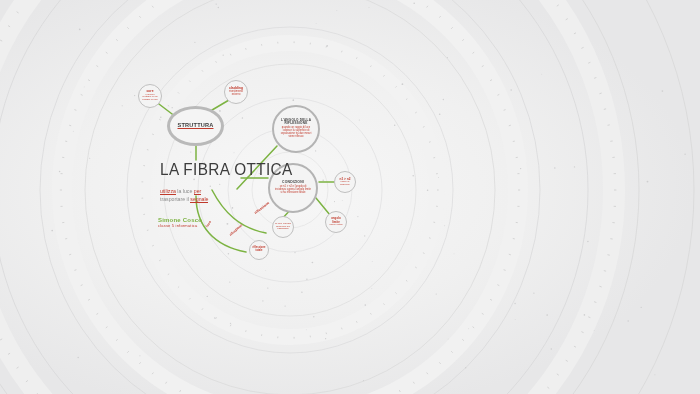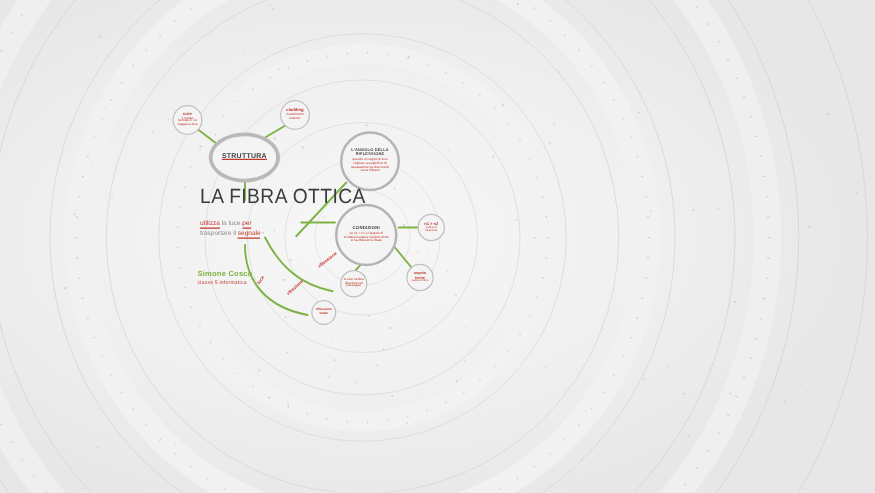--- a/index.html
+++ b/index.html
@@ -18,21 +18,21 @@
   .node.big{border:3px solid #b9b9b9;}
   .node.mid{border:2.5px solid #b4b4b4;}
   .node.small{border:1.6px solid #c0c0c0;}
 
   .n-title{color:#3d3d3d;font-weight:700;letter-spacing:.2px;line-height:1.05;}
   .n-title.u{text-decoration:underline;text-decoration-color:#c0392b;}
   .n-body{color:#c0392b;line-height:1.12;}
   .n-red{color:#c0392b;font-weight:700;line-height:1.1;}
 
   
-  #title-block{position:absolute;left:160px;top:148px;}
+  #title-block{position:absolute;left:160px;top:160px;}
   #main-title{font-size:16.5px;color:#3c3c3c;letter-spacing:.4px;
               font-family:"Liberation Sans",sans-serif;
               transform:scaleX(.93);transform-origin:left center;white-space:nowrap;}
   #subtitle{margin-top:9px;font-size:5.2px;color:#8c8c8c;line-height:1.5;
             max-width:62px;}
   #subtitle .hl{color:#c0392b;border-bottom:.6px solid #c0392b;}
   #author{position:absolute;left:158px;top:217px;font-size:6px;
           color:#7cb342;font-weight:700;letter-spacing:.2px;}
   #author .sub{display:block;font-size:4px;color:#c0392b;font-weight:400;}
 

